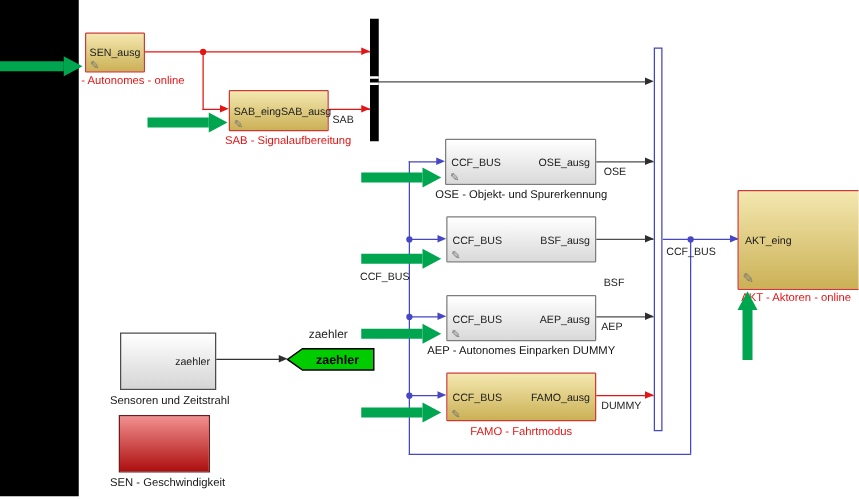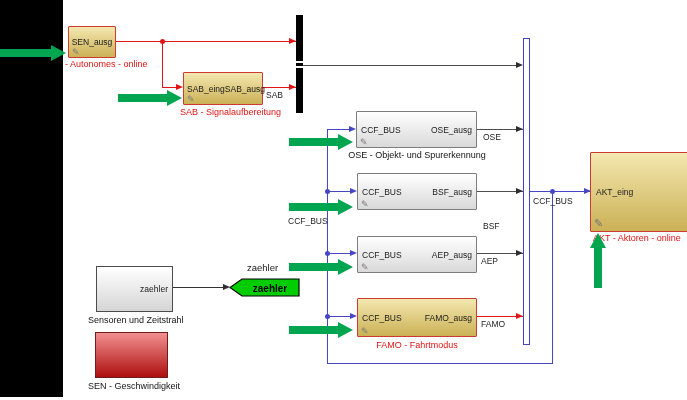--- a/index.html
+++ b/index.html
@@ -119,35 +119,36 @@
   <div class="ah dark" style="left:516px;top:188px;"></div>
   <div class="wlabel" style="left:483px;top:186px;margin-top:35px;">BSF</div>
 
   <div class="block white" style="left:357px;top:236px;width:120px;height:37px;">
     <div class="portrow">
       <span class="port">CCF_BUS</span>
         <span class="port">AEP_ausg</span>
     </div>
     <span class="pencil">✎</span>
   </div>
+  <div class="bcap blk-t" style="left:417px;top:275px;transform:translateX(-50%);">AEP - Autonomes Einparken DUMMY</div>
   <div class="wire dw" style="left:477px;top:253px;width:46px;height:1px;"></div>
   <div class="ah dark" style="left:516px;top:250px;"></div>
   <div class="wlabel" style="left:481px;top:256px;">AEP</div>
 
   <div class="block gold" style="left:357px;top:298px;width:120px;height:39px;">
     <div class="portrow">
       <span class="port">CCF_BUS</span>
         <span class="port">FAMO_ausg</span>
     </div>
     <span class="pencil">✎</span>
   </div>
   <div class="bcap red-t" style="left:417px;top:340px;transform:translateX(-50%);">FAMO - Fahrtmodus</div>
   <div class="wire rw h" style="left:477px;top:316px;width:46px;"></div>
   <div class="ah red" style="left:516px;top:313px;"></div>
-  <div class="wlabel" style="left:481px;top:319px;">FAMO</div>
+  <div class="wlabel" style="left:481px;top:319px;">DUMMY</div>
 
   <div class="busbar" style="left:523px;top:38px;width:7px;height:307px;"></div>
 
   <div class="wire bw h" style="left:530px;top:191px;width:60px;"></div>
   <div class="ah blue" style="left:584px;top:188px;"></div>
   <div class="dot blue" style="left:550px;top:189px;"></div>
   <div class="wlabel" style="left:533px;top:196px;">CCF_BUS</div>
   <div class="wire bw v" style="left:552px;top:192px;height:171px;"></div>
   <div class="wire bw h" style="left:327px;top:363px;width:226px;"></div>
   <div class="wire bw v" style="left:327px;top:129px;height:235px;"></div>

